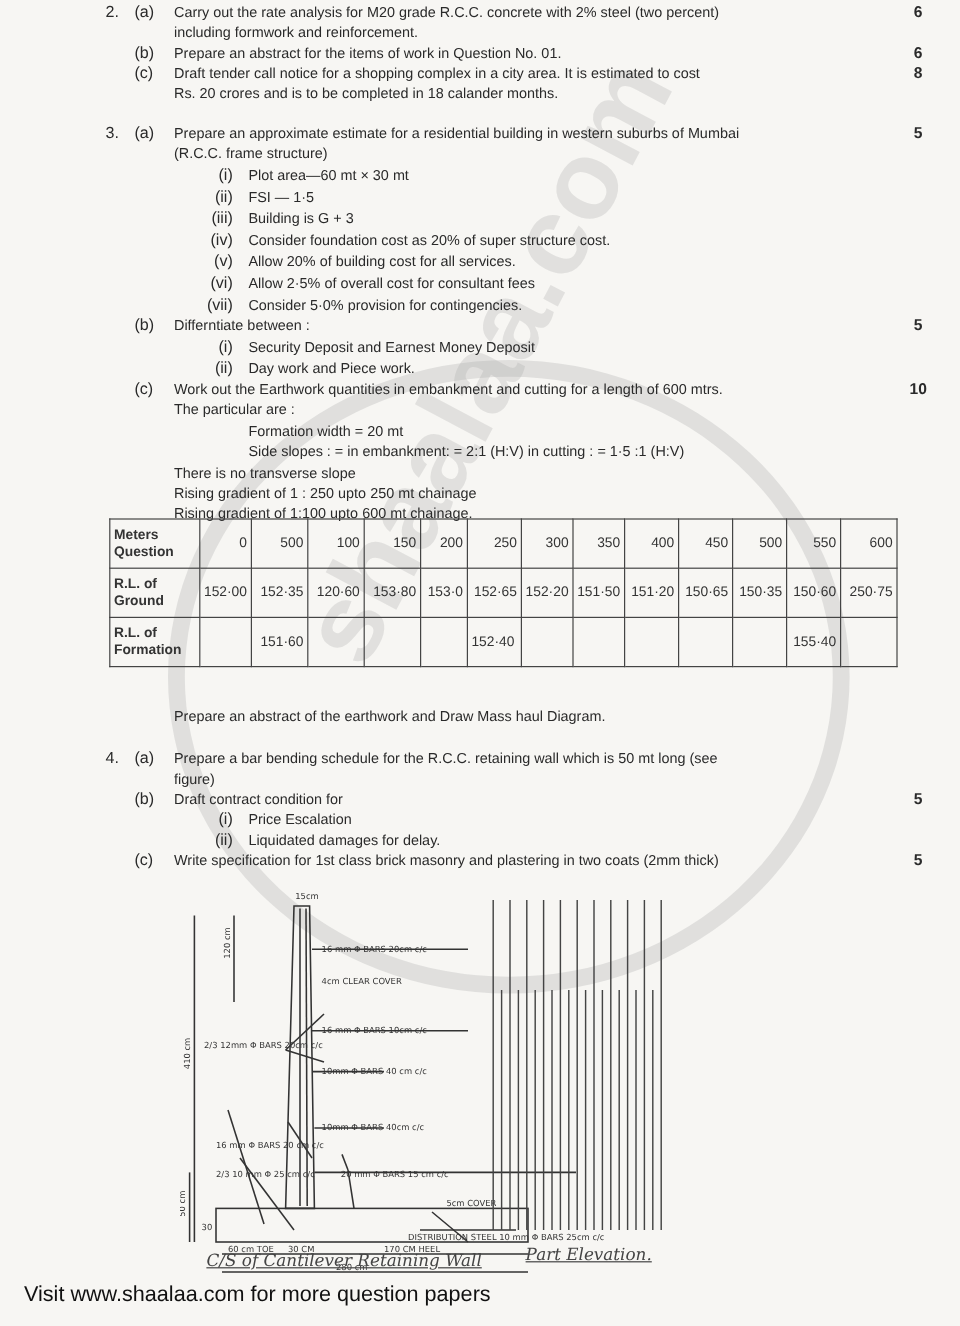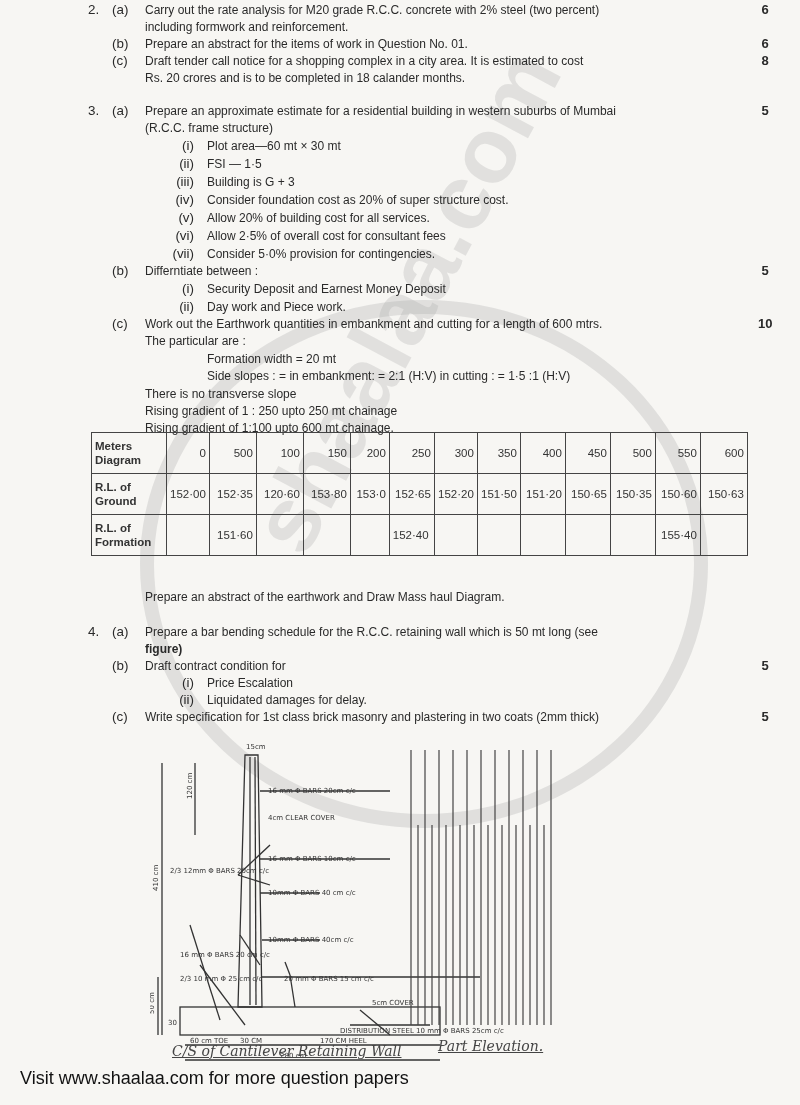--- a/index.html
+++ b/index.html
@@ -98,21 +98,21 @@
   <span class="line" style="left:207px;top:351px">Formation width = 20 mt</span>
   <span class="line" style="left:207px;top:368px">Side slopes :  = in embankment: = 2:1 (H:V) in cutting : = 1·5 :1 (H:V)</span>
   <span class="line" style="left:145px;top:386px">There is no transverse slope</span>
   <span class="line" style="left:145px;top:403px">Rising gradient of 1 : 250 upto 250 mt chainage</span>
   <span class="line" style="left:145px;top:420px">Rising gradient of 1:100 upto 600 mt chainage.</span>
 </div>
 
 <table class="data">
   <tbody>
       <tr>
-    <td class="hdr"><span>Meters</span><br><span>Diagram</span></td>
+    <td class="hdr"><span>Meters</span><br><span>Question</span></td>
     <td style="width:30px">0</td>
     <td style="width:40px">500</td>
     <td style="width:40px">100</td>
     <td style="width:40px">150</td>
     <td style="width:32px">200</td>
     <td style="width:38px">250</td>
     <td style="width:36px">300</td>
     <td style="width:36px">350</td>
     <td style="width:38px">400</td>
     <td style="width:38px">450</td>
@@ -127,21 +127,21 @@
     <td>120·60</td>
     <td>153·80</td>
     <td>153·0</td>
     <td>152·65</td>
     <td>152·20</td>
     <td>151·50</td>
     <td>151·20</td>
     <td>150·65</td>
     <td>150·35</td>
     <td>150·60</td>
-    <td>150·63</td>
+    <td>250·75</td>
   </tr>
   <tr>
     <td class="hdr"><span>R.L. of</span><br><span>Formation</span></td>
     <td></td>
     <td style="text-align:right">151·60</td>
     <td></td>
     <td></td>
     <td></td>
     <td style="text-align:left">152·40</td>
     <td></td>
@@ -154,21 +154,21 @@
   </tr>
 </tbody>
   </table>
 
 <span class="line" style="left:145px;top:589px">Prepare an abstract of the earthwork and Draw Mass haul Diagram.</span>
 
 <div>
   <span class="qnum" style="top:624px">4.</span>
   <span class="sub" style="top:624px">(a)</span>
   <span class="line" style="left:145px;top:624px">Prepare a bar bending schedule for the R.C.C. retaining wall which is 50 mt long (see</span>
-  <span class="line" style="left:145px;top:641px;font-weight:bold">figure)</span>
+  <span class="line" style="left:145px;top:641px;font-weight:normal">figure)</span>
 
   <span class="sub" style="top:658px">(b)</span>
   <span class="line" style="left:145px;top:658px">Draft contract condition for</span>
   <span class="marks" style="top:658px">5</span>
   <span class="roman" style="left:158px;top:675px">(i)</span>
   <span class="line" style="left:207px;top:675px">Price Escalation</span>
   <span class="roman" style="left:158px;top:692px">(ii)</span>
   <span class="line" style="left:207px;top:692px">Liquidated damages for delay.</span>
 
   <span class="sub" style="top:709px">(c)</span>

